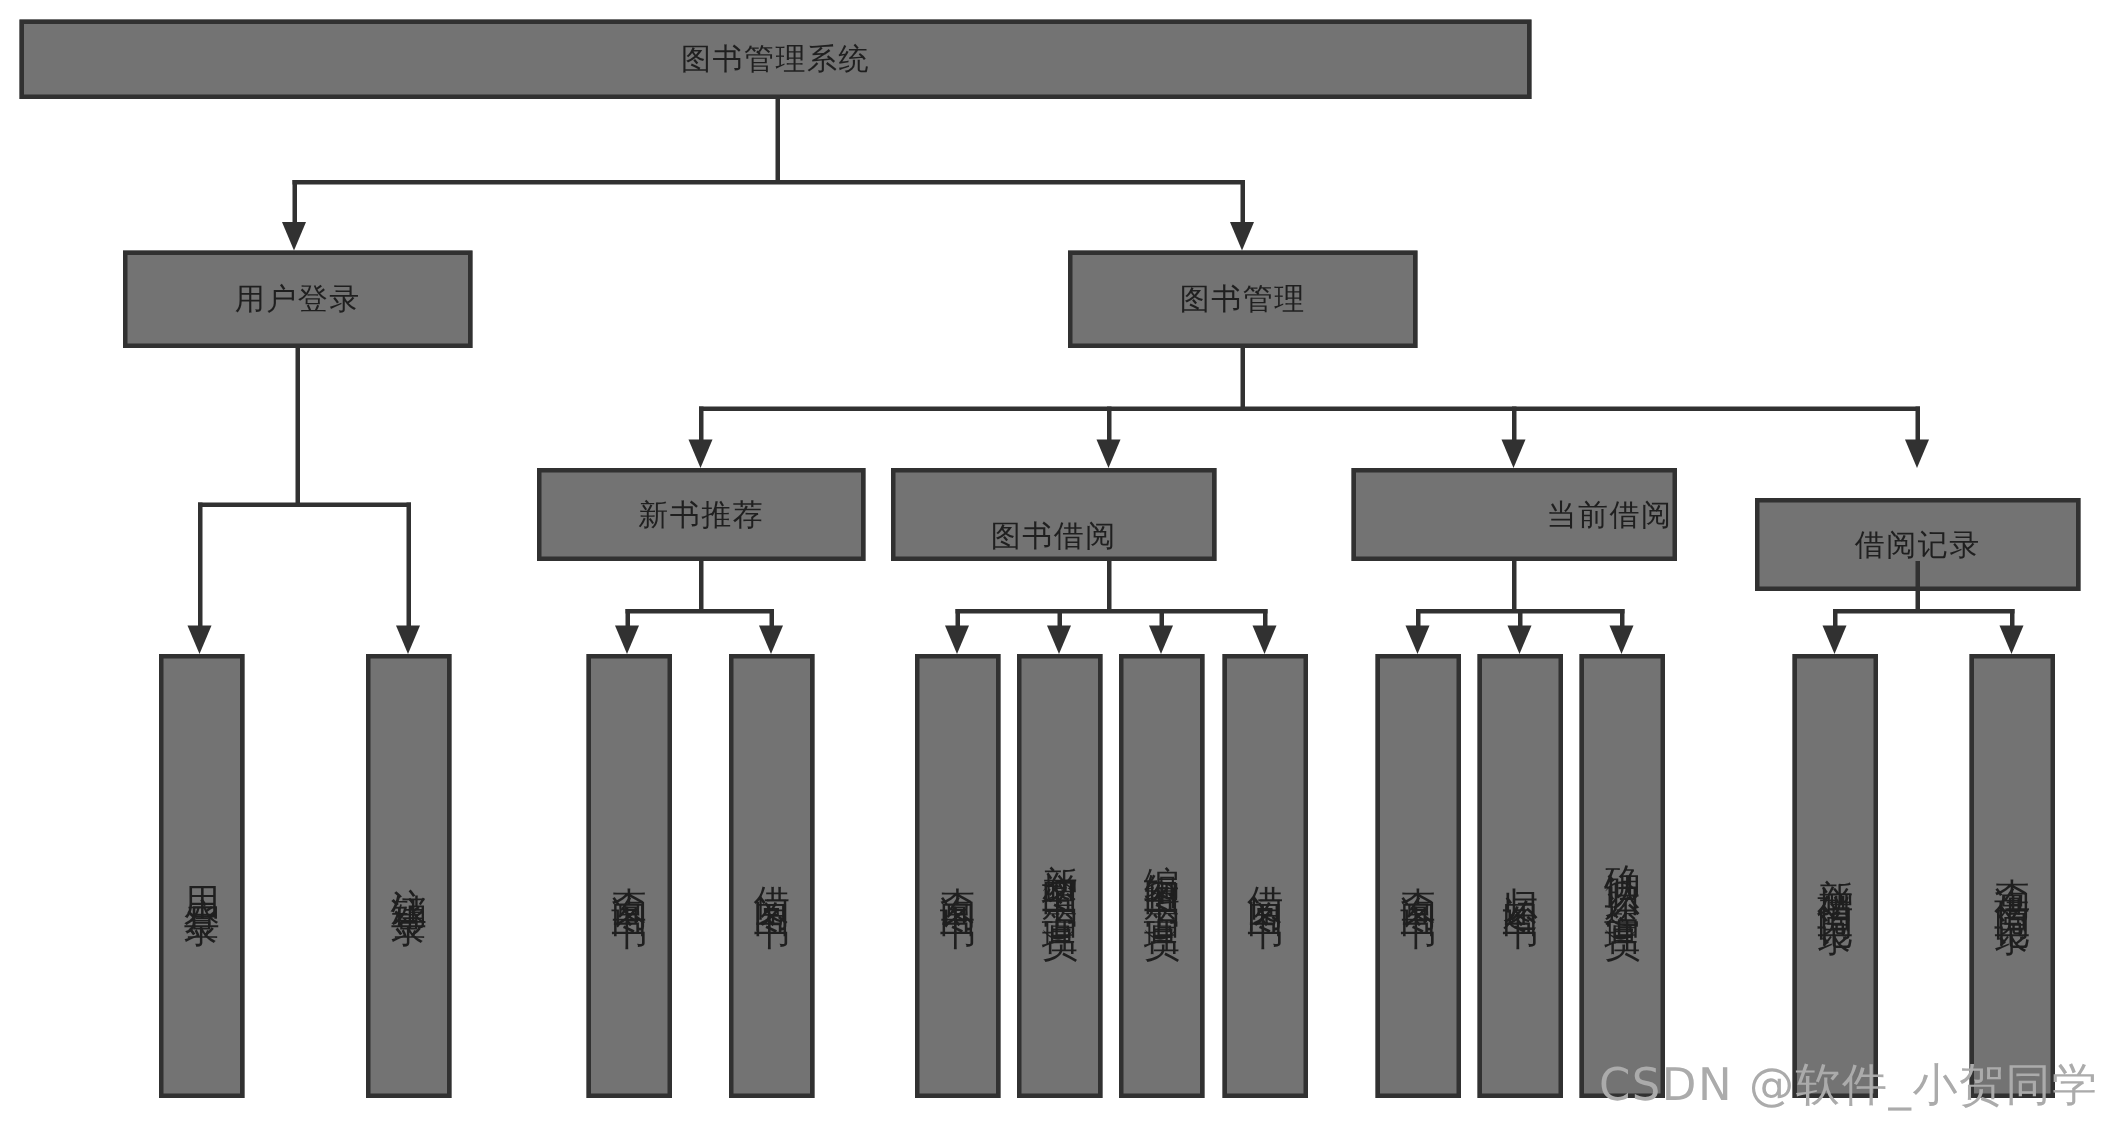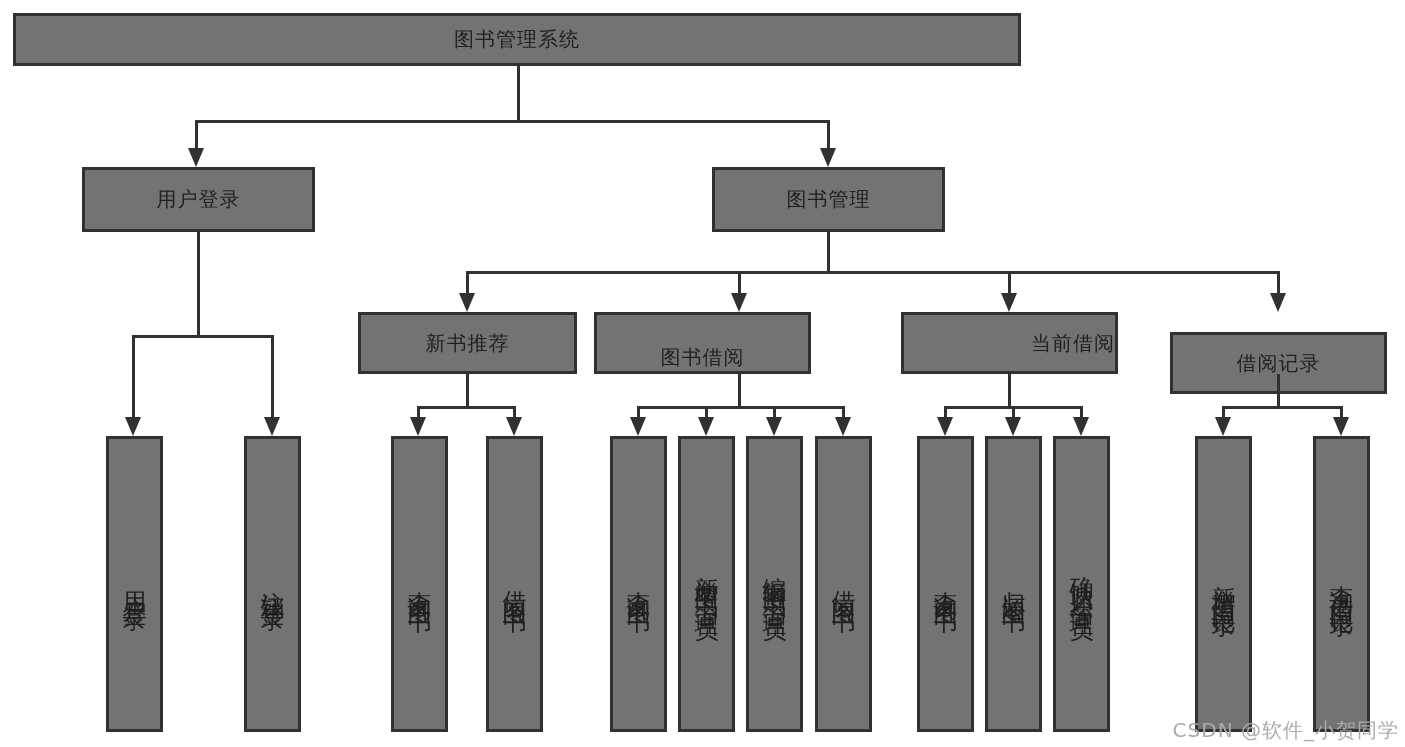--- a/index.html
+++ b/index.html
@@ -44,21 +44,21 @@
   }
   .arrow::after{
     content:"";position:absolute;left:0;bottom:0;width:0;height:0;
     border-left:8.5px solid transparent;
     border-right:8.5px solid transparent;
     border-top:19px solid var(--line);
   }
   .watermark{
     position:absolute;
     right:6px;bottom:3px;
-    font-size:20px;
+    font-size:30px;
     color:var(--watermark);
     letter-spacing:1px;
     white-space:nowrap;
   }
 </style>
 </head>
 <body>
 
 <div id="stage">
 

